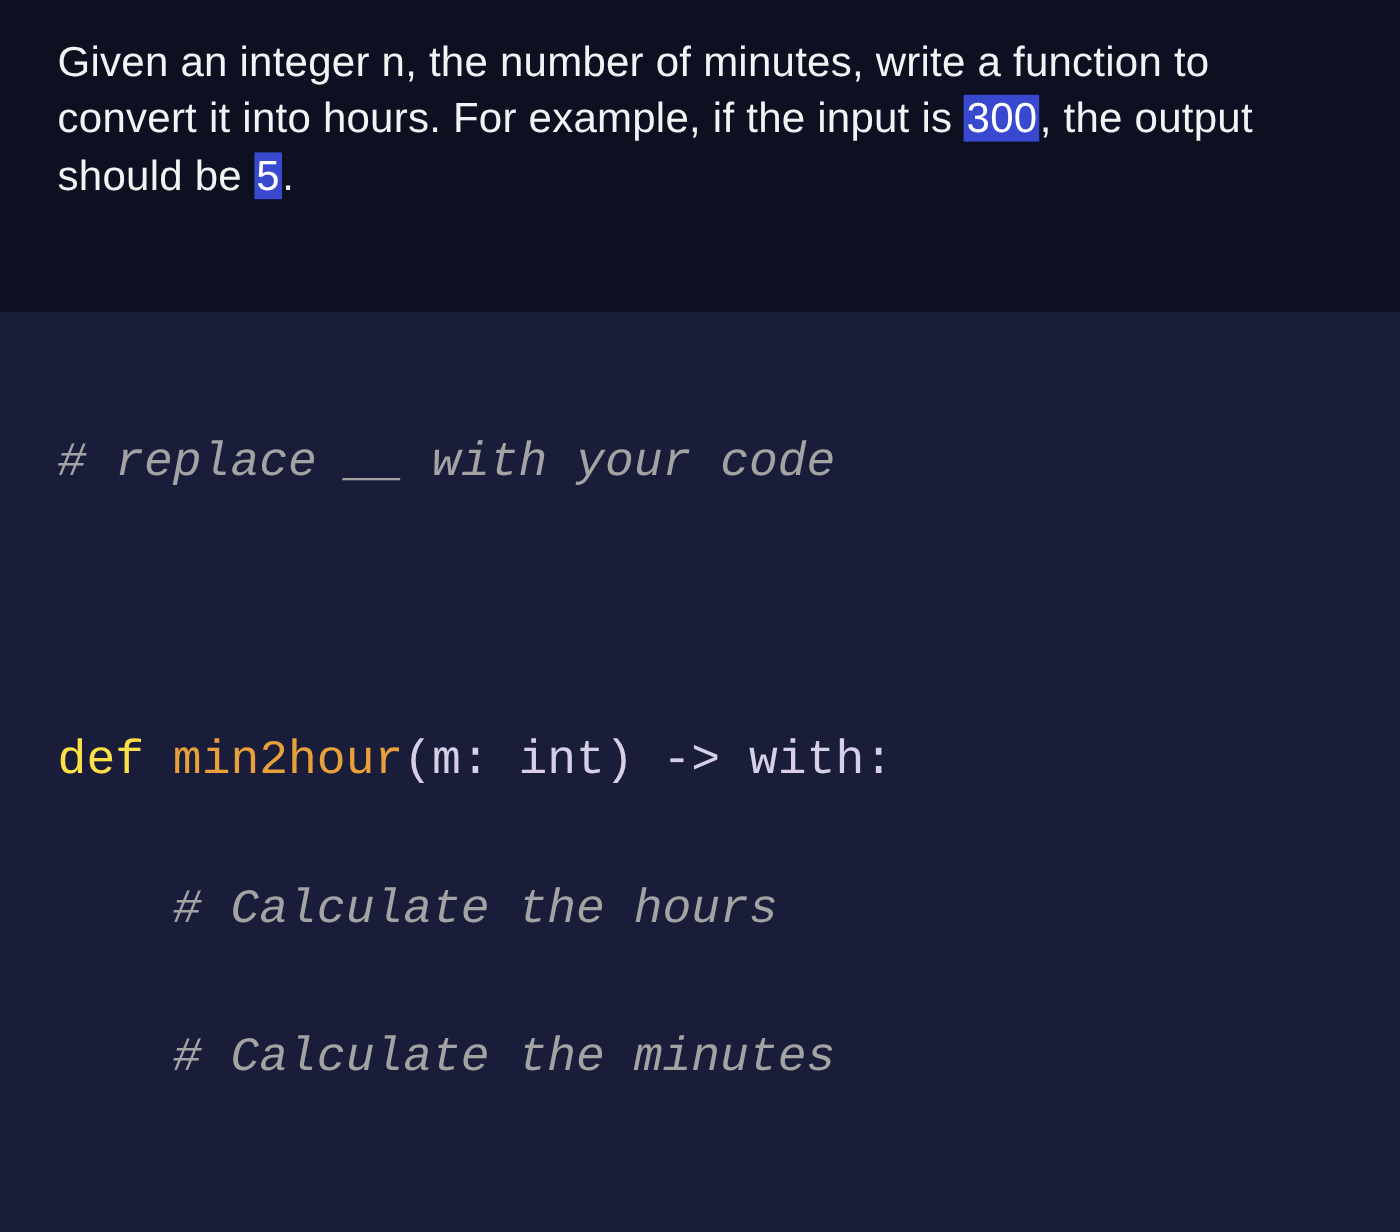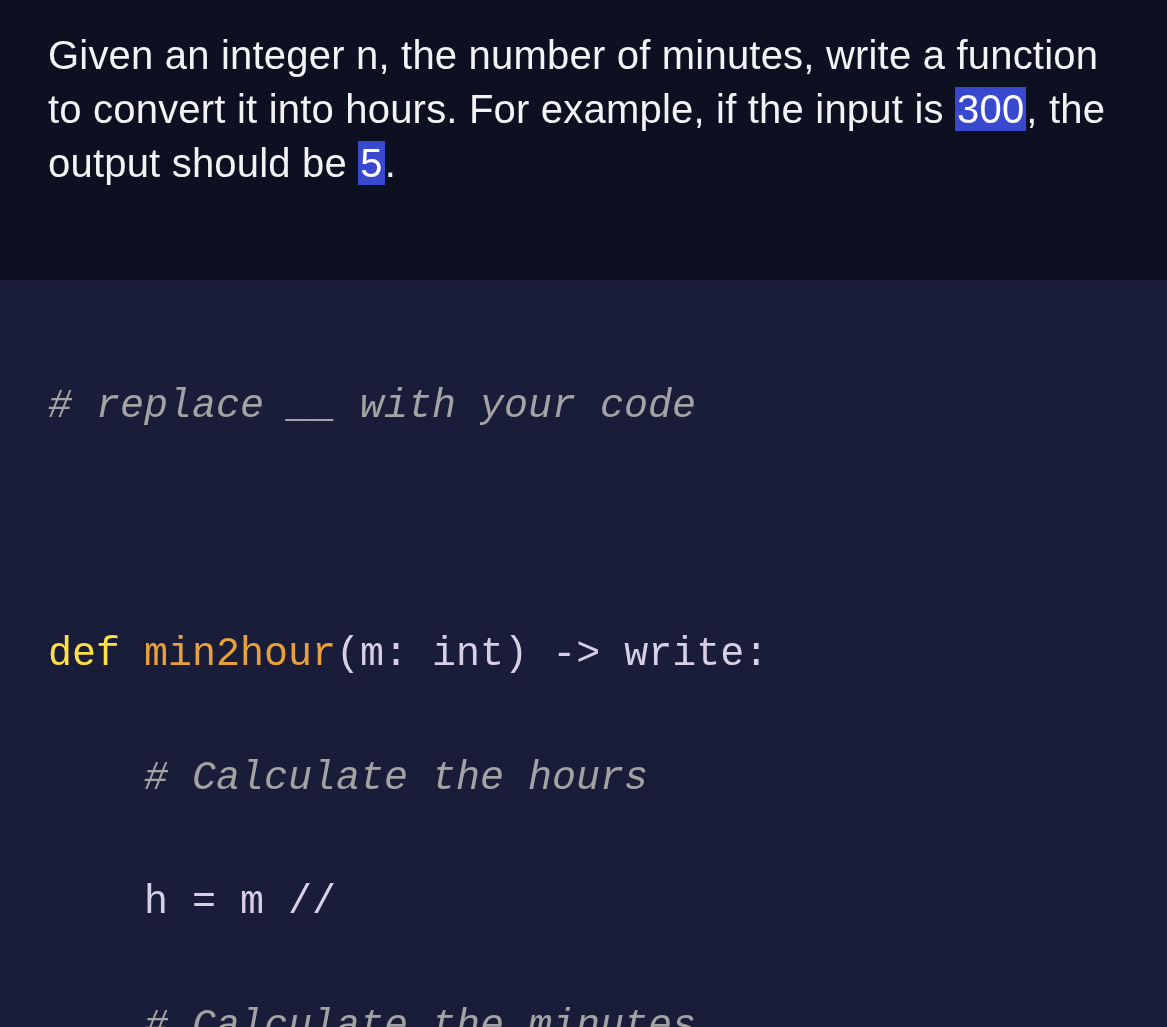--- a/index.html
+++ b/index.html
@@ -6,21 +6,21 @@
   body {
     width: 1167px;
     height: 1027px;
     background: #0d1021;
     font-family: -apple-system, BlinkMacSystemFont, "Segoe UI", Helvetica, Arial, sans-serif;
     overflow: hidden;
   }
   .prompt-area {
     padding: 28px 48px 0 48px;
     color: #f3f3f5;
-    font-size: 40px;
+    font-size: 35px;
     line-height: 1.35;
     letter-spacing: 0.2px;
   }
   .hl {
     background: #3949cf;
     color: #fff;
     padding: 0 2px;
   }
   .code-area {
     margin-top: 90px;
@@ -44,20 +44,19 @@
 </head>
 <body>
 
 <div class="prompt-area">
   <span>Given an integer n, the number of minutes, write a function to convert it into hours. For example, if the input is </span><span class="hl">300</span><span>, the output should be </span><span class="hl">5</span><span>.</span>
 </div>
 
 <div class="code-area">
 <span class="code-line"><span class="tok-comment"># replace </span><span class="tok-comment blank">__</span><span class="tok-comment"> with your code</span></span>
 <span class="code-line"> </span>
-<span class="code-line"><span class="tok-keyword">def</span><span> </span><span class="tok-funcname">min2hour</span><span class="tok-punc">(</span><span class="tok-ident">m: int</span><span class="tok-punc">)</span><span class="tok-op"> -&gt; </span><span class="tok-ident">write</span><span class="tok-punc">:</span></span>
+<span class="code-line"><span class="tok-keyword">def</span><span> </span><span class="tok-funcname">min2hour</span><span class="tok-punc">(</span><span class="tok-ident">m: int</span><span class="tok-punc">)</span><span class="tok-op"> -&gt; </span><span class="tok-ident">with</span><span class="tok-punc">:</span></span>
 <span class="code-line"><span>    </span><span class="tok-comment"># Calculate the hours</span></span>
-<span class="code-line"><span>    </span><span class="tok-ident">h = m //</span></span>
 <span class="code-line"><span>    </span><span class="tok-comment"># Calculate the minutes</span></span>
 
 
 
 </div>
 
 </body></html>

